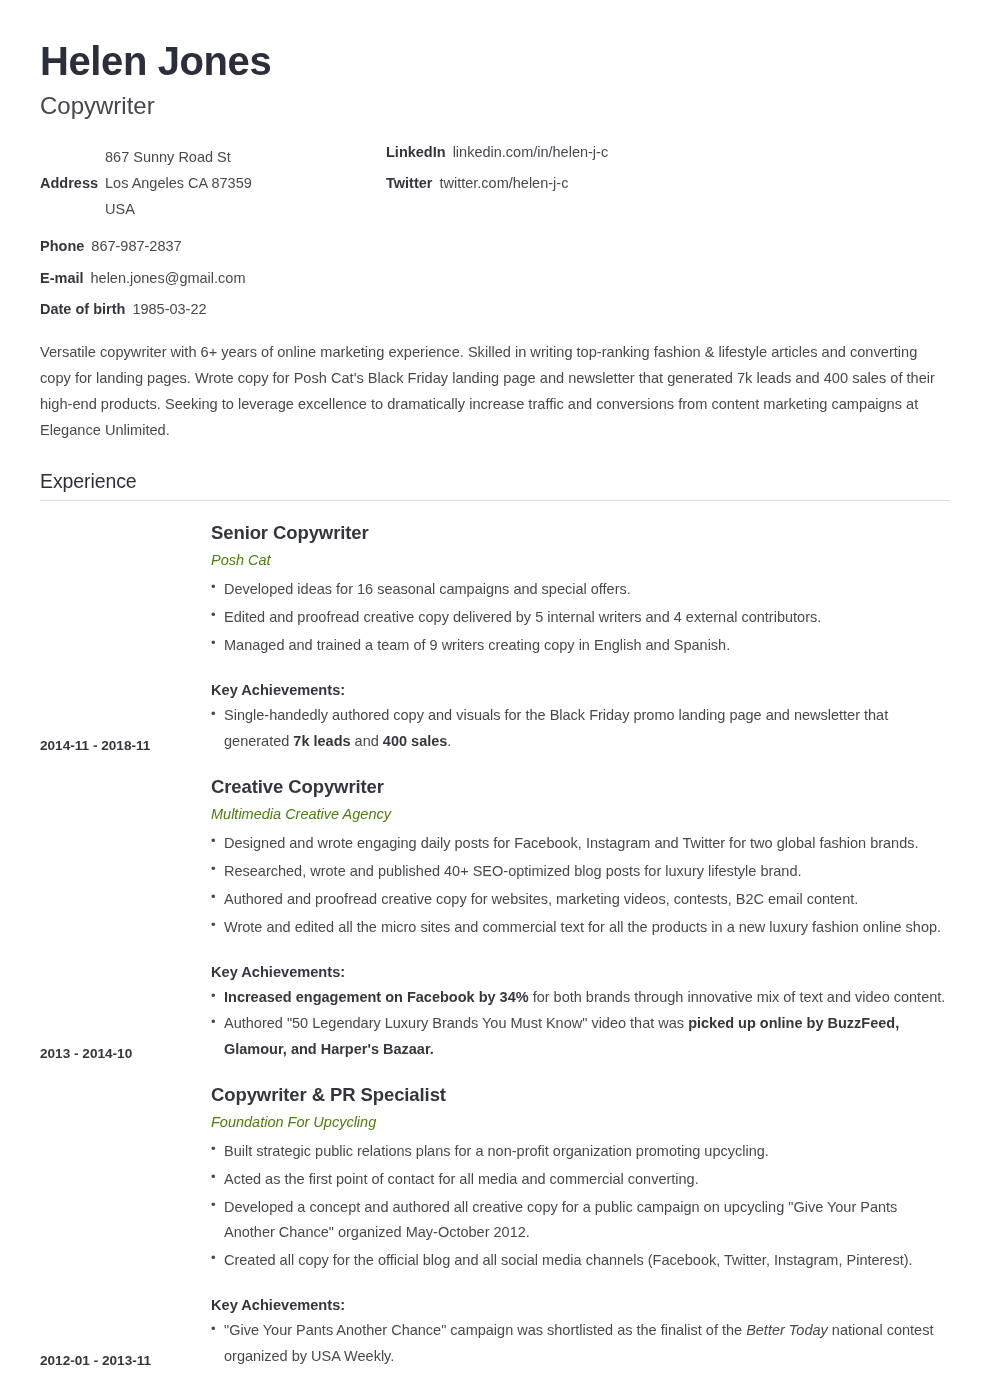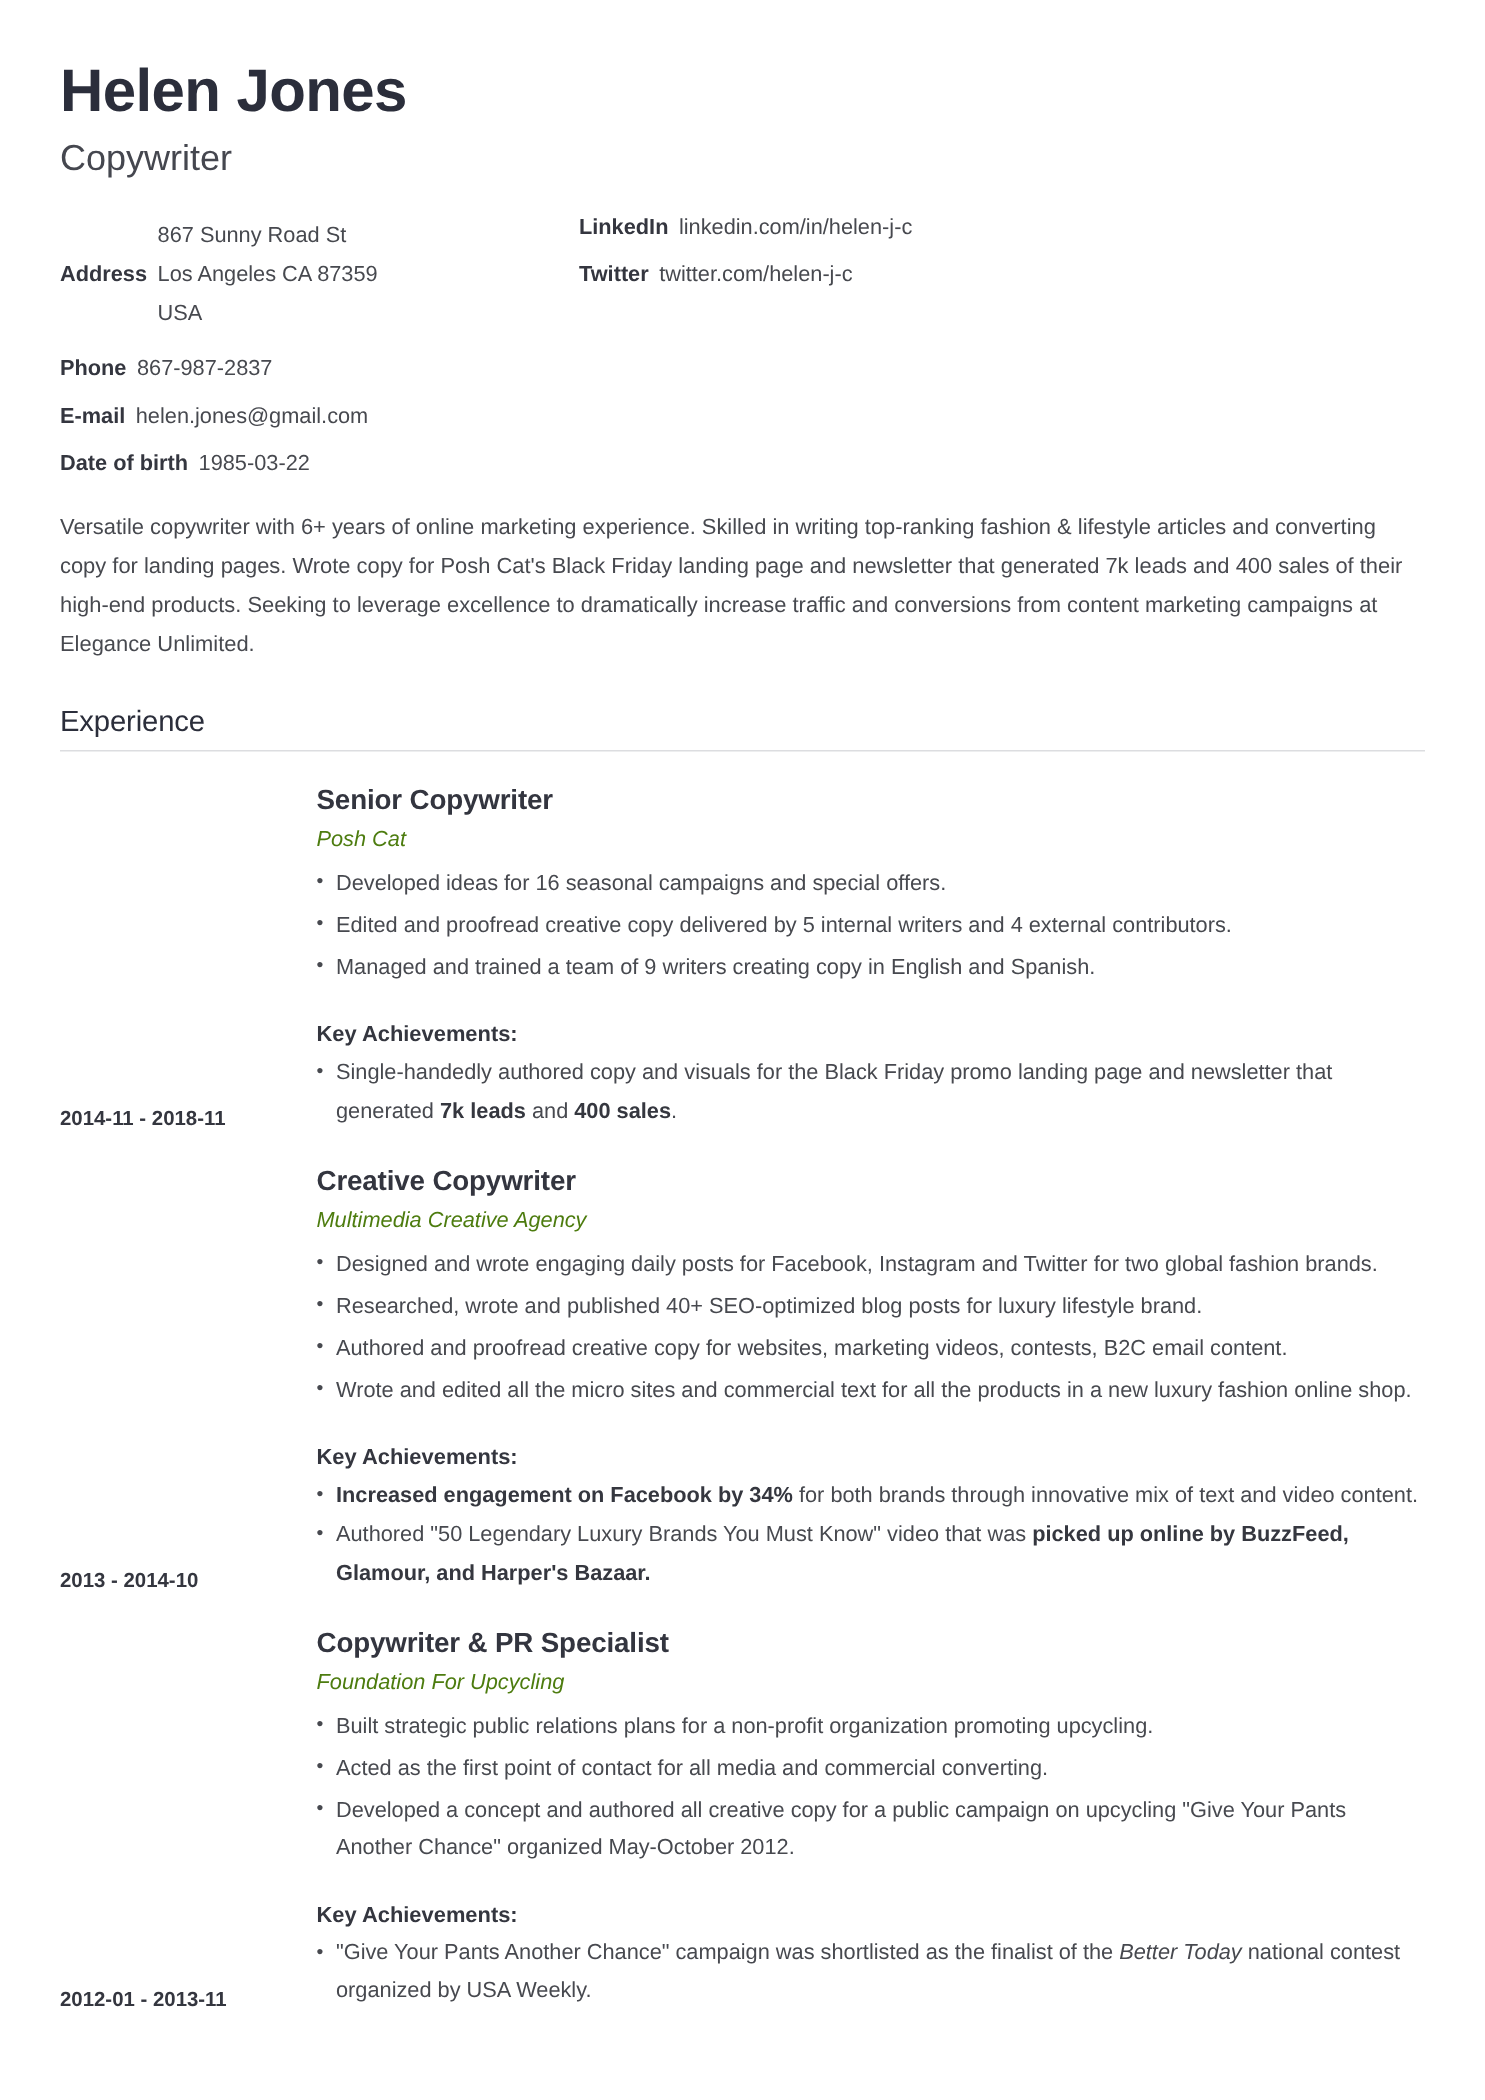--- a/index.html
+++ b/index.html
@@ -243,20 +243,21 @@
       </div>
       <div class="entry">
         <div class="entry-dates">2012-01 - 2013-11</div>
         <div class="entry-body">
           <div class="entry-title">Copywriter &amp; PR Specialist</div>
           <div class="entry-company">Foundation For Upcycling</div>
           <ul class="bullets">
             <li>Built strategic public relations plans for a non-profit organization promoting upcycling.</li>
             <li>Acted as the first point of contact for all media and commercial converting.</li>
             <li>Developed a concept and authored all creative copy for a public campaign on upcycling "Give Your Pants Another Chance" organized May-October 2012.</li>
+            <li>Created all copy for the official blog and all social media channels (Facebook, Twitter, Instagram, Pinterest).</li>
           </ul>
           <div class="achieve-head">Key Achievements:</div>
           <ul class="bullets tight">
             <li>"Give Your Pants Another Chance" campaign was shortlisted as the finalist of the <i>Better Today</i> national contest organized by USA Weekly.</li>
           </ul>
         </div>
       </div>
     </div>
 
 </div>

